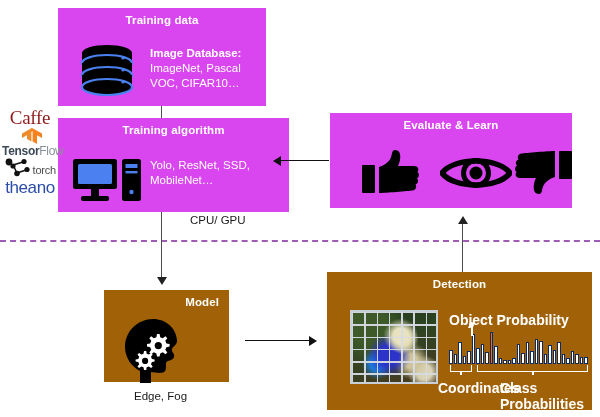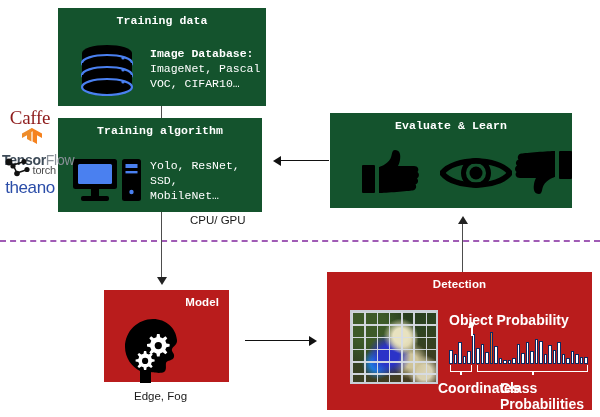--- a/index.html
+++ b/index.html
@@ -6,22 +6,22 @@
   html, body {
     width: 600px; height: 417px;
     background: #ffffff;
     font-family: "Liberation Sans", sans-serif;
     overflow: hidden;
   }
   #stage { position: relative; width: 600px; height: 417px; background:#fff; }
 
   
   .box { position: absolute; }
-  .blue-box  { background: #14532d; font-family: Liberation Mono, monospace; }
-  .navy-box  { background: #b91c1c; }
+  .blue-box  { background: #d946ef; }
+  .navy-box  { background: #a16207; }
 
   .box-title {
     position: absolute; left: 0; right: 0; top: 6px;
     text-align: center;
     font-weight: bold; font-size: 11.5px; color: #ffffff;
     letter-spacing: .1px;
   }
   .box-title.right-al { text-align: right; right: 10px; left: auto; }
 
   .body-text {
@@ -53,21 +53,21 @@
     border-top: 2px dashed #a05bb5;
   }
 
   
   .logo-stack { position: absolute; left: 2px; top: 108px; width: 56px; }
   .logo-caffe {
     font-family: "Liberation Serif", serif;
     color: #8e1b1b; font-size: 19px; line-height: 19px;
     text-align: center; letter-spacing: -.3px;
   }
-  .logo-tf-text { font-size: 14px; font-weight: bold; color: #3d4a57; letter-spacing:-.3px;margin-top:8px;}
+  .logo-tf-text { font-size: 12px; font-weight: bold; color: #3d4a57; letter-spacing:-.3px;}
   .logo-tf-text .f { color: #8a9098; font-weight: normal;}
   .logo-torch-row { position: relative; height: 22px; }
   .logo-torch-text {
     position:absolute; right: 2px; top: 7px;
     font-size: 11px; color: #4d4d4d; letter-spacing:-.2px;
   }
   .logo-theano {
     font-family: "Liberation Sans", sans-serif;
     color: #2b4da8; font-size: 17px; line-height: 18px;
     text-align: center; letter-spacing: -.4px;
@@ -115,21 +115,21 @@
     </div>
     <div class="body-text" style="left:92px; top:38px; width:115px;">
       <b>Image Database:</b>
       <span>ImageNet, Pascal</span><br>
       <span>VOC, CIFAR10…</span>
     </div>
   </div>
 
   <div class="vline" style="left:161px; top:106px; height:12px;"></div>
 
-  <div class="box blue-box" style="left:58px; top:118px; width:204px; height:94px;">
+  <div class="box blue-box" style="left:58px; top:118px; width:231px; height:94px;">
     <div class="box-title">Training algorithm</div>
 
     <div style="position:absolute; left:14px; top:40px; width:70px; height:46px;">
       <svg viewBox="0 0 70 46" width="70" height="46">
         <rect x="1" y="1" width="44" height="30" rx="2.5" fill="#000"></rect>
         <rect x="6" y="6" width="34" height="20" rx="1.5" fill="#4a80f0"></rect>
         <rect x="19" y="31" width="8" height="8" fill="#000"></rect>
         <rect x="9" y="38" width="28" height="5" rx="2" fill="#000"></rect>
         <rect x="50" y="1" width="19" height="42" rx="2.5" fill="#000"></rect>
         <rect x="53.5" y="6" width="12" height="4" fill="#4a80f0"></rect>

